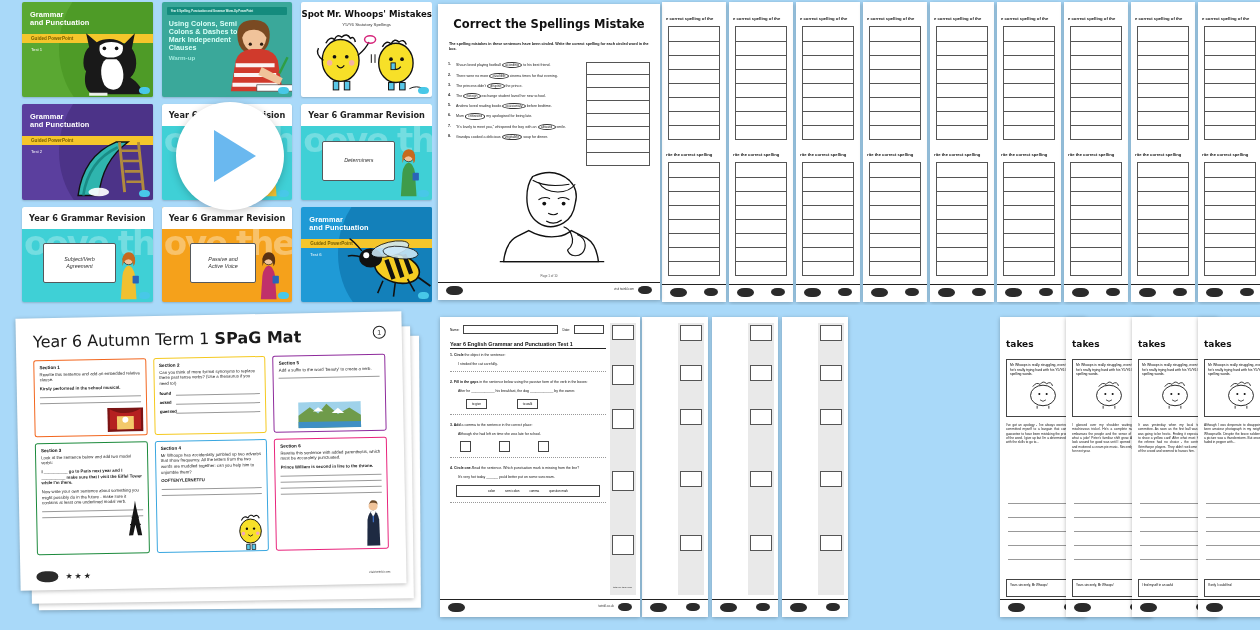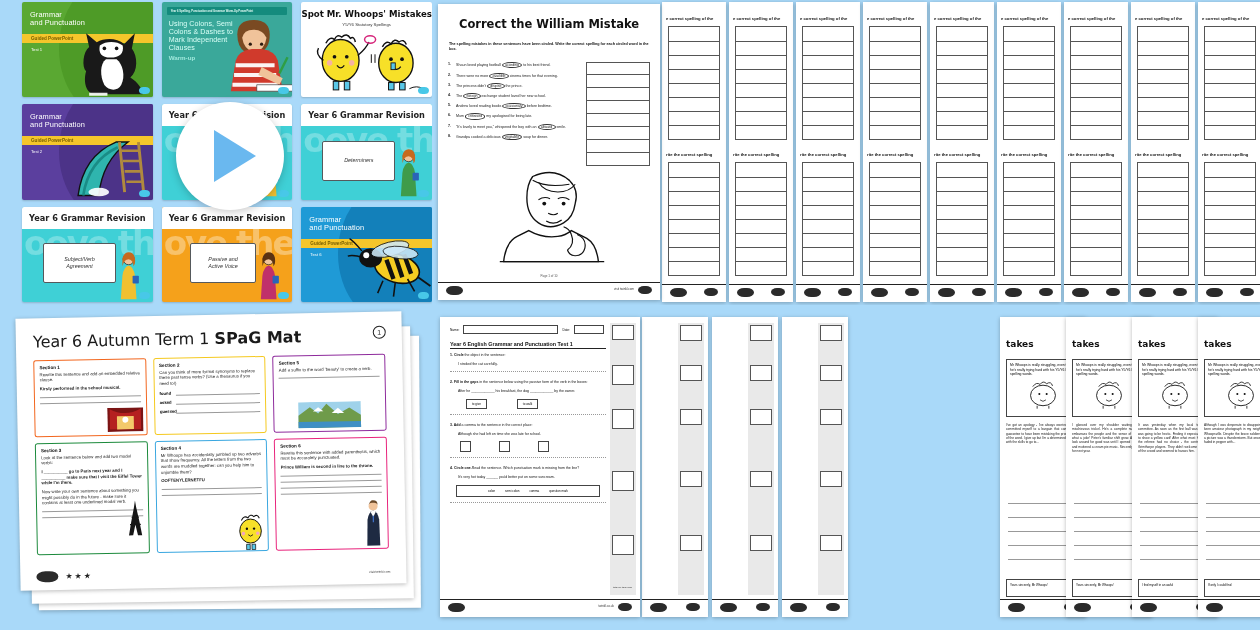--- a/index.html
+++ b/index.html
@@ -22,21 +22,21 @@
   .ppt-grid {
     position: absolute; left: 22px; top: 2px; width: 410px; height: 300px;
     display: grid; grid-template-columns: repeat(3, 1fr); grid-template-rows: repeat(3, 1fr);
     gap: 7px 9px;
   }
   .ppt-card {
     position: relative; border-radius: 2px; overflow: hidden;
     box-shadow: 0 1px 2px rgba(0,0,0,.18);
   }
   .ppt-title {
-    font-weight: normal; line-height: 1.1; letter-spacing: .1px;
+    font-weight: bold; line-height: 1.1; letter-spacing: .1px;
   }
   .ppt-ribbon {
     position: absolute; left: 0; right: 0; height: 9px;
     background: #f5c62b; font-size: 4.6px; color: #7a6000;
     display: flex; align-items: center; padding-left: 9px; font-weight: bold;
   }
   .tw-logo {
     position: absolute; right: 3px; bottom: 3px; width: 11px; height: 7px;
     background: #48c8e8; border-radius: 50%/60%;
   }
@@ -565,21 +565,21 @@
             <div style="height: 14px; border-top: 1px solid rgb(85, 85, 85);"></div>
           </div>
           <div class="foot">
             <div class="tw"></div>
             <div class="tw2"></div>
           </div>
         </div>
       </div>
 
     <div class="sheet" style="left:4px; top:4px; width:222px; height:296px;">
-      <div class="doc-h1" style="margin-top:13px;font-size:11.5px;">Correct the William Mistake</div>
+      <div class="doc-h1" style="margin-top:13px;font-size:11.5px;">Correct the Spellings Mistake</div>
       <div class="blurb" style="margin:11px 11px 0 11px;font-size:3.7px;line-height:1.4;">The spelling mistakes in these sentences have been circled. Write the correct spelling for each circled word in the box.</div>
 
       <div style="display:flex;margin:10px 10px 0 10px;gap:8px;">
         <div id="spell-sentences" style="flex:1;">
             <div class="spell-row">
               <span class="n">1.</span>
               <span>Shaun loved playing football <span class="circled">acording</span> to his best friend.</span>
             </div>
             <div class="spell-row">
               <span class="n">2.</span>

